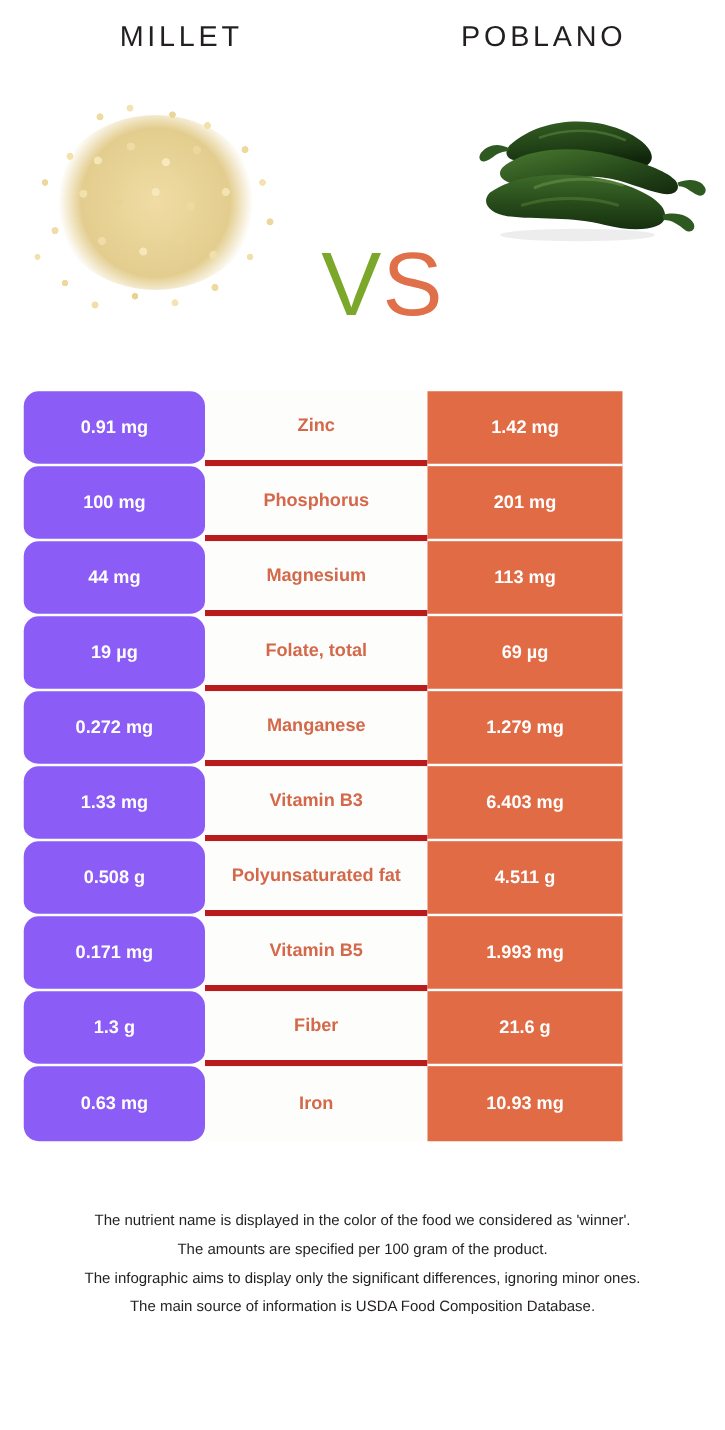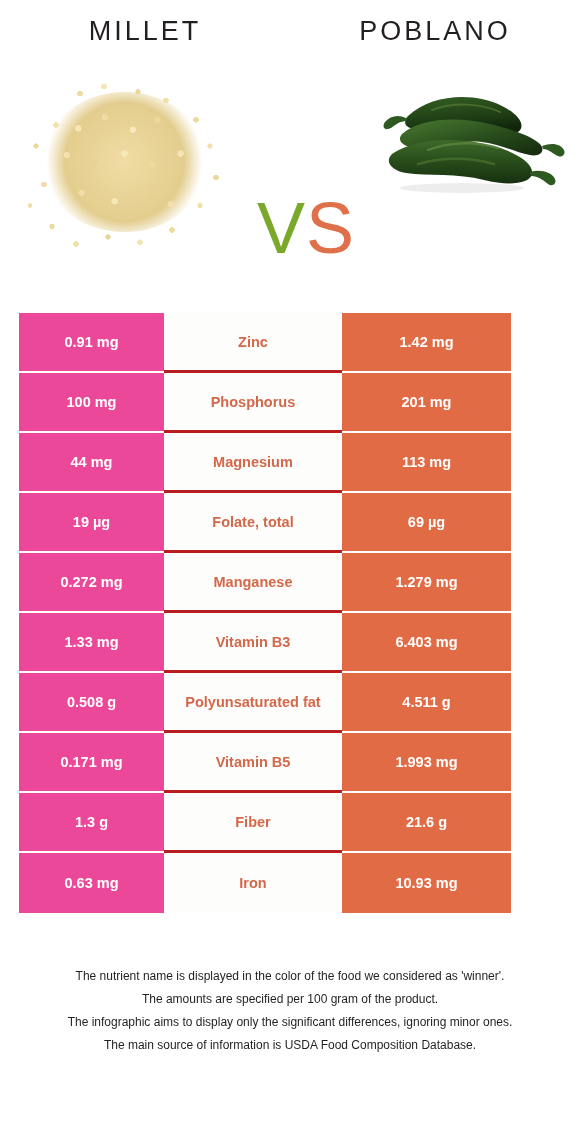--- a/index.html
+++ b/index.html
@@ -17,21 +17,21 @@
 
   
   .header {
     position: relative;
     height: 62px;
   }
   .food-title {
     position: absolute;
     top: 16px;
     font-family: "Liberation Sans", sans-serif;
-    font-size: 27px;
+    font-size: 23px;
     font-weight: 300;
     letter-spacing: 3px;
     color: #231f20;
     white-space: nowrap;
   }
   .food-title.left  { left: 0; width: 290px; text-align: center; }
   .food-title.right { left: 290px; width: 290px; text-align: center; }
 
   
   .hero {
@@ -126,32 +126,33 @@
   .cell {
     display: flex;
     align-items: center;
     justify-content: center;
     font-size: 14.5px;
     font-weight: 600;
     box-sizing: border-box;
   }
   .cell-left {
     width: 145px;
-    background: #ec4899;
+    background: #8b5cf6;
     color: #ffffff;
     border-bottom: 2px solid #ffffff;
+    border-radius: 12px;
   }
   .cell-mid {
     width: 178px;
     background: #fdfdfc;
     color: #D4684A;
-    border-bottom: 3px solid #b91c1c;
+    border-bottom: 5px solid #b91c1c;
   }
   .cell-right {
-    width: 169px;
+    width: 156px;
     background: #E16B45;
     color: #ffffff;
     border-bottom: 2px solid #ffffff;
   }
   .row:last-child .cell-left,
   .row:last-child .cell-right { border-bottom: none; }
   .row:last-child .cell-mid { border-bottom: none; text-align: right; }
 
   
   .footer {

